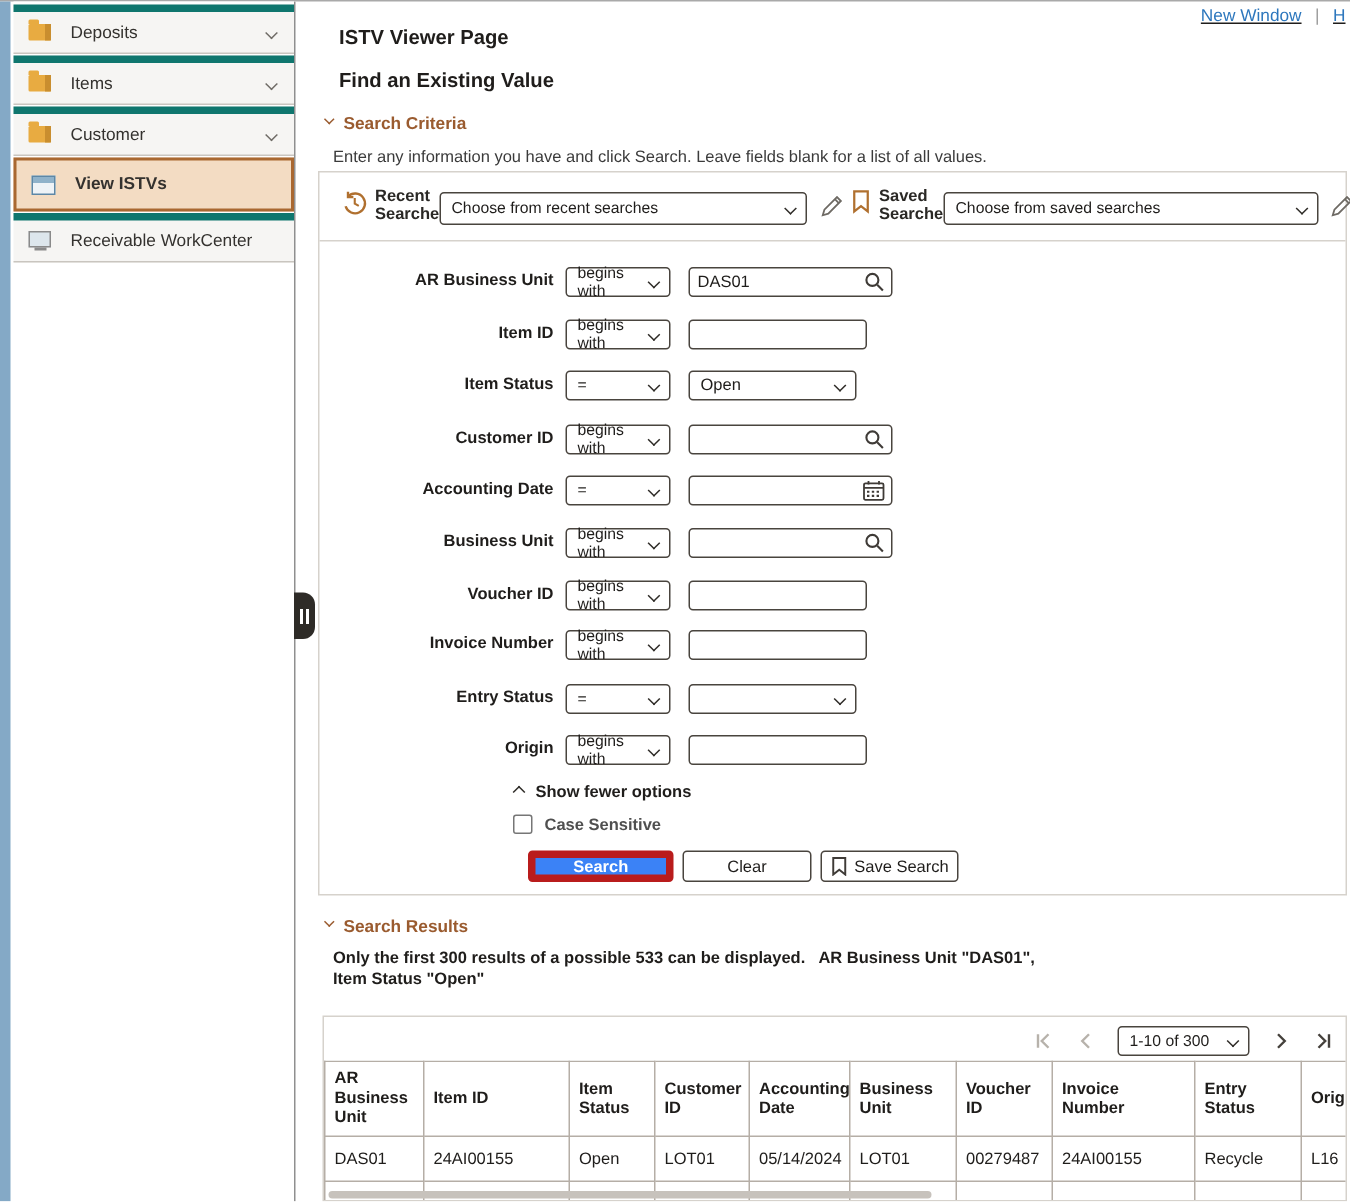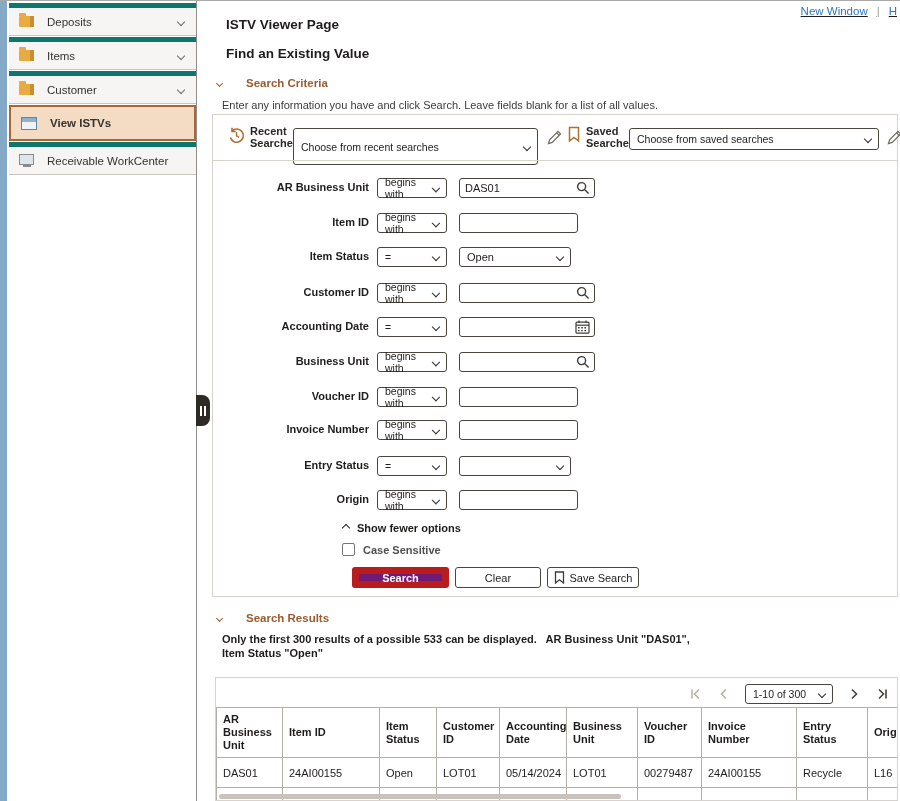--- a/index.html
+++ b/index.html
@@ -39,41 +39,41 @@
   .handle i { display:block; width:2px; height:10px; background:#fff; }
 
   
   .toplinks { position:absolute; top:5px; right:3px; display:flex; align-items:center; gap:9px; font-size:11.5px;text-decoration:underline; }
   .toplinks a { color:#2d77bd; text-decoration:none; cursor:pointer; }
   .toplinks .sep { color:#9a9a9a; }
 
   
   .page-title { position:absolute; left:226px; top:17px; font-size:13.5px; font-weight:bold; }
   .page-sub   { position:absolute; left:226px; top:46px; font-size:13.5px; font-weight:bold; }
-  .sect { position:absolute; display:flex; align-items:center; gap:24px; font-size:11.5px; font-weight:bold; color:#9a5b2f; cursor:pointer; }
+  .sect { position:absolute; display:flex; align-items:flex-start; gap:7px; font-size:11.5px; font-weight:bold; color:#9a5b2f; cursor:pointer; }
   .hint { position:absolute; left:222px; top:99px; font-size:11px; color:#3b3b3b; }
 
   
   .crit-box { position:absolute; left:212px; top:114px; width:686px; height:483px; border:1px solid #d6d2cc; background:#fff; }
   .crit-top-divider { position:absolute; left:0; top:45px; width:100%; height:1px; background:#d6d2cc; }
 
   .ss-label { font-size:11px; font-weight:bold; line-height:12px; color:#2a2825; }
   .fselect { border:1px solid #49443e; border-radius:3px; background:#fff; display:flex; align-items:center; justify-content:space-between; padding:0 7px; font-size:10.5px; color:#1f1d1b; cursor:pointer; }
   .ftext { border:1px solid #49443e; border-radius:3px; height:20px; font-size:11px; padding:0 5px; font-family:"Liberation Sans", sans-serif; color:#1f1d1b; background:#fff; }
   .flabel { position:absolute; width:148px; text-align:right; font-size:11px; font-weight:bold; color:#1f1d1b; line-height:13px; }
   .valwrap { position:absolute; }
   .valwrap input { width:100%; padding-right:22px; }
   .valwrap svg { position:absolute; right:5px; top:3px; }
 
   .showfewer { position:absolute; left:342px; top:521px; display:flex; align-items:center; gap:8px; font-size:11px; font-weight:bold; cursor:pointer; }
   .casesens  { position:absolute; left:341px; top:542px; display:flex; align-items:center; gap:8px; font-size:11px; font-weight:bold; color:#4f4f4f; }
   .checkbox { width:13px; height:13px; border:1px solid #767676; border-radius:2px; background:#fff; cursor:pointer; }
 
   .btn { position:absolute; top:567px; height:21px; border-radius:3px; font-size:11px; font-family:"Liberation Sans", sans-serif; display:flex; align-items:center; justify-content:center; gap:5px; cursor:pointer; }
-  .btn.primary { left:351px; width:97px; background:#701a75; color:#fff; border:7px solid #b91c1c; font-weight:bold; }
+  .btn.primary { left:351px; width:97px; background:#3b82f6; color:#fff; border:5px solid #b91c1c; font-weight:bold; }
   .btn.plain { background:#fff; border:1px solid #49443e; color:#1f1d1b; }
   .btn.clear { left:454px; width:86px; }
   .btn.save  { left:546px; width:92px;align-items:center; }
 
   
   .summary { position:absolute; left:222px; top:632px; width:480px; font-size:11px; font-weight:bold; line-height:14px; white-space:pre-wrap; }
   .res-box { position:absolute; left:215px; top:677px; width:683px; height:124px; border:1px solid #d6d2cc; background:#fff; overflow:hidden; }
   .pager { position:absolute; right:8px; top:6px; display:flex; align-items:center; gap:14px; }
   .pager .pbtn { cursor:pointer; display:flex; align-items:center; }
   .psel { width:88px; height:20px; }
@@ -147,21 +147,21 @@
 
   <div class="crit-box">
 
     <svg class="abs" style="left:14px; top:11px;" width="19" height="19" viewBox="0 0 19 19">
       <path d="M5 5 A6.6 6.6 0 1 1 3.4 11.5" fill="none" stroke="#b0702f" stroke-width="1.6"></path>
       <path d="M5 1.8 V5.4 H8.6" fill="none" stroke="#b0702f" stroke-width="1.6"></path>
       <path d="M9.5 6 V9.8 L12.2 11.3" fill="none" stroke="#b0702f" stroke-width="1.4"></path>
     </svg>
     <div class="ss-label abs" style="left:37px; top:10px; width:55px;">Recent Searches</div>
 
-    <div class="fselect abs" style="left:80px; top:13px; width:245px; height:37px;">
+    <div class="fselect abs" style="left:80px; top:13px; width:245px; height:22px;">
       <span>Choose from recent searches</span>
       <span class="cv"></span>
     </div>
     <svg class="abs" style="left:333px; top:14px;" width="17" height="17" viewBox="0 0 17 17">
       <path d="M2.5 14.5 L3.6 10.8 L12 2.4 L14.6 5 L6.2 13.4 Z" fill="none" stroke="#6e6a64" stroke-width="1.2"></path>
       <line x1="10.6" y1="3.8" x2="13.2" y2="6.4" stroke="#6e6a64" stroke-width="1.2"></line>
     </svg>
 
     <svg class="abs" style="left:354px; top:11px;" width="14" height="17" viewBox="0 0 14 17">
       <path d="M2.5 1.5 H11.5 V15 L7 11.4 L2.5 15 Z" fill="none" stroke="#b0702f" stroke-width="1.5"></path>

